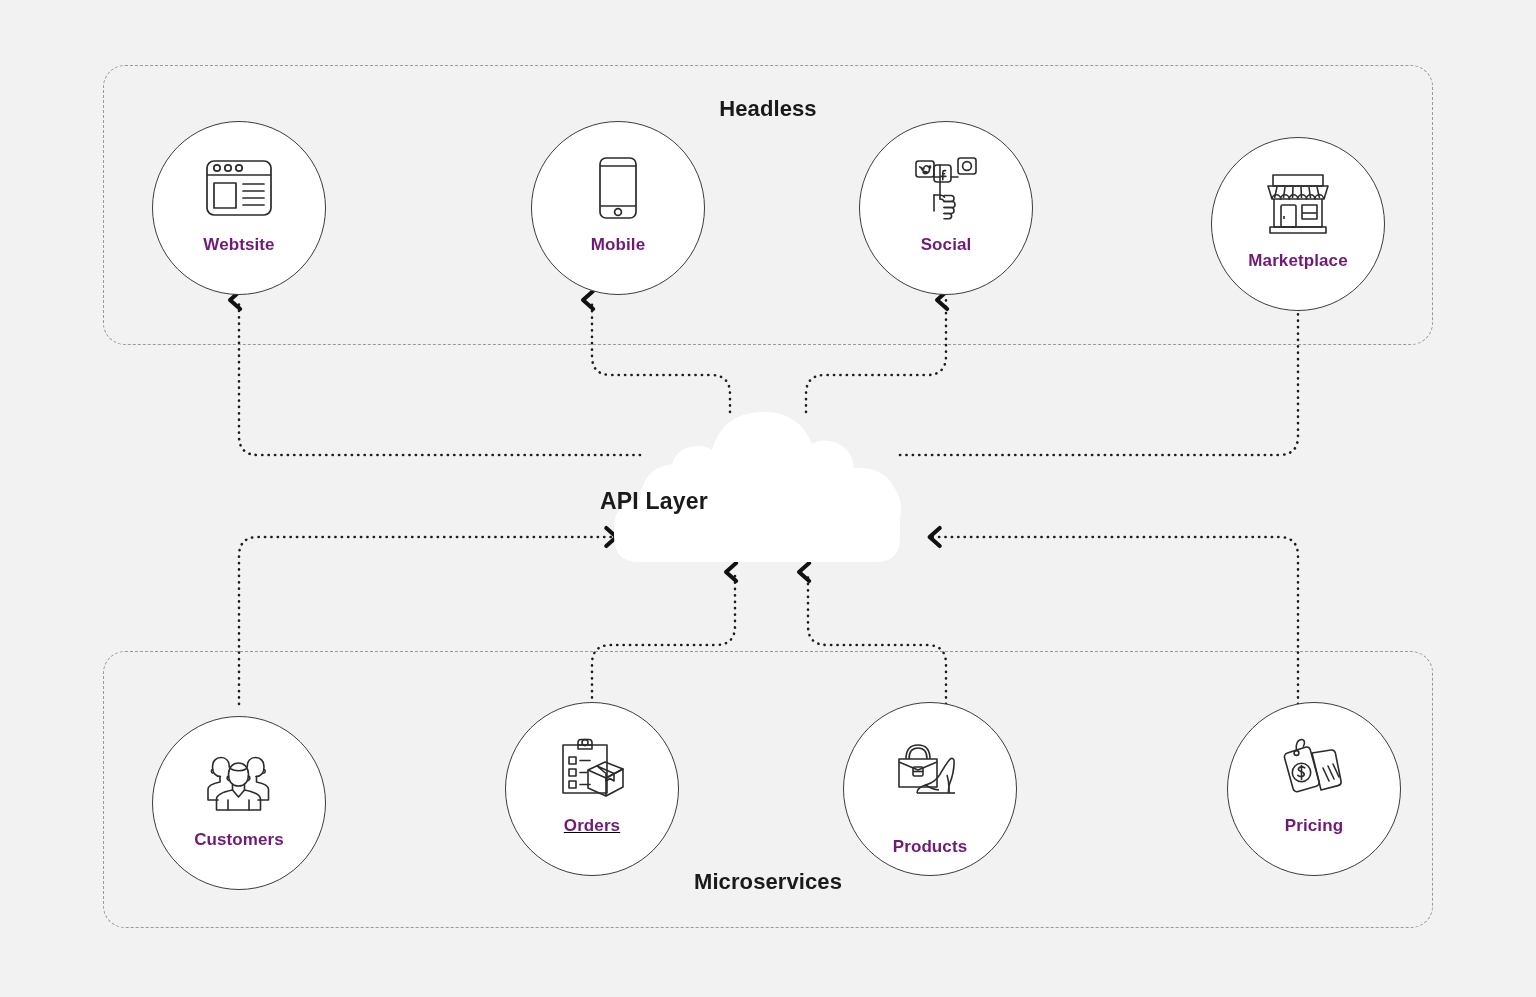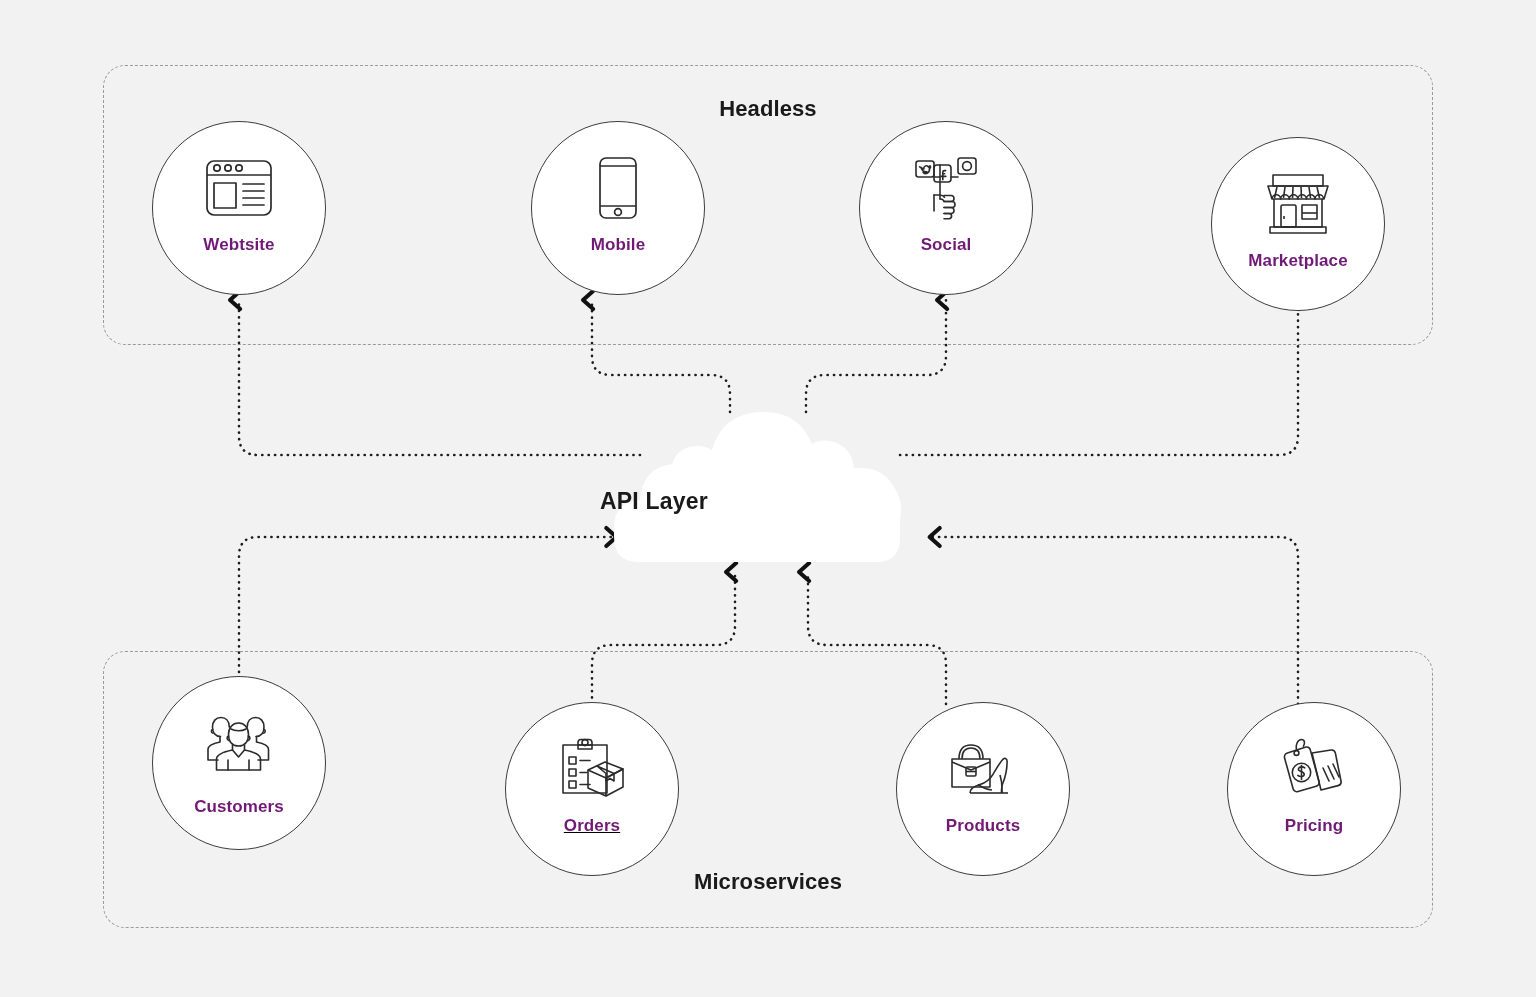--- a/index.html
+++ b/index.html
@@ -103,23 +103,23 @@
     color: #701a75;
     letter-spacing: 0.1px;
     white-space: nowrap;
   }
   
   #node-website     { left: 152px;  top: 121px; }
   #node-mobile      { left: 531px;  top: 121px; text-align: center; }
   #node-social      { left: 859px;  top: 121px; }
   #node-marketplace { left: 1211px; top: 137px; }
   
-  #node-customers { left: 152px;  top: 676px; gap: 7px; }
+  #node-customers { left: 152px;  top: 716px; }
   #node-orders    { left: 505px;  top: 702px; text-decoration: underline; }
-  #node-products  { left: 896px;  top: 702px; }
+  #node-products  { left: 843px;  top: 702px; gap: 21px; }
   #node-pricing   { left: 1227px; top: 702px; }
 </style>
 </head>
 <body>
 
 <div id="stage">
 
   <div class="group-box" id="group-headless"></div>
   <div class="group-box" id="group-microservices"></div>
 

